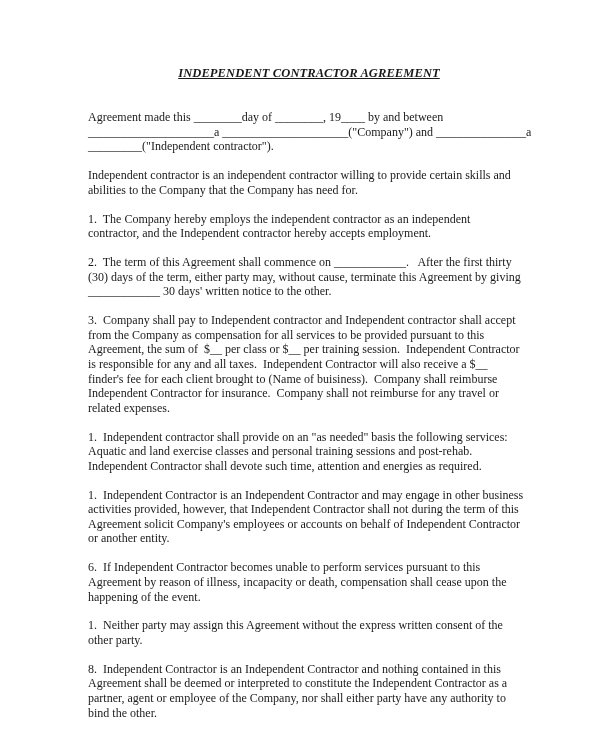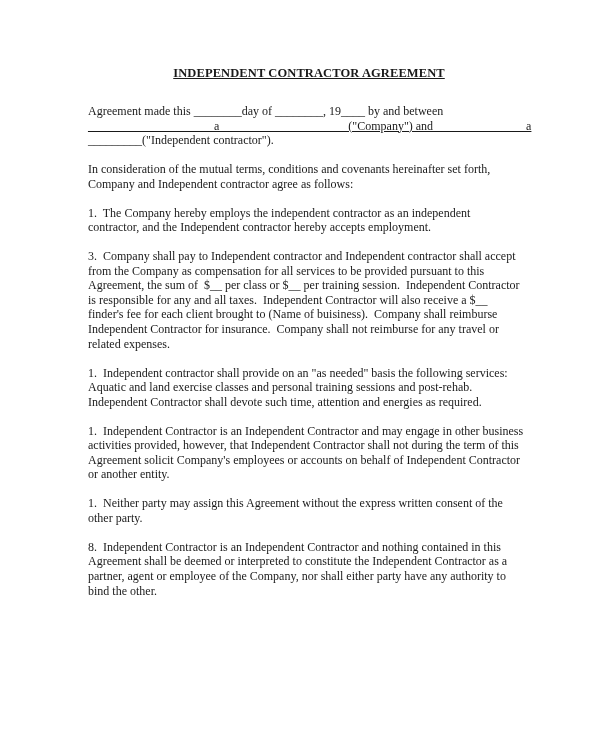--- a/index.html
+++ b/index.html
@@ -19,54 +19,57 @@
     position: absolute;
     left: 88px;
     top: 66px;
     width: 436px;
   }
   .title {
     text-align: center;
     font-weight: bold;
     font-size: 12.5px;
     text-decoration: underline;
-    margin: 0 0 23px 0;
+    margin: 0 0 29px 0;
     letter-spacing: 0.1px;
     padding-left: 6px;
+    font-style: italic;
   }
   .para {
     font-size: 12px;
     line-height: 14.6px;
     margin: 0 0 14.3px 0;
     white-space: pre-wrap;
   }
   .u {
   }
 </style>
 </head>
 <body>
 
 <div class="page">
   <div class="title">INDEPENDENT CONTRACTOR AGREEMENT</div>
 
   <div class="para" style="white-space: normal;">
     <div style="white-space: pre;">Agreement made this ________day of ________, 19____ by and between</div>
-    <div style="white-space: pre; text-decoration: underline;">_____________________a _____________________("Company") and _______________a</div>
+    <div style="white-space: pre;">_____________________a _____________________("Company") and _______________a</div>
     <div style="white-space: pre;">_________("Independent contractor").</div>
   </div>
 
+  <div class="para">Independent contractor is an independent contractor willing to provide certain skills and abilities to the Company that the Company has need for.</div>
 
-  <div class="para">In consideration of the mutual terms, conditions and covenants hereinafter set forth, Company and Independent contractor agree as follows:</div>
 
   <div class="para">1.  The Company hereby employs the independent contractor as an independent contractor, and the Independent contractor hereby accepts employment.</div>
 
+  <div class="para">2.  The term of this Agreement shall commence on ____________.   After the first thirty (30) days of the term, either party may, without cause, terminate this Agreement by giving ____________ 30 days' written notice to the other.</div>
 
   <div class="para"><span>3.  Company shall pay to Independent contractor and Independent contractor shall accept from the Company as compensation for all services to be provided pursuant to this Agreement, the sum of  $__ per class or $__ per training session.  Independent Contractor is responsible for any and all taxes.  Independent Contractor will also receive a $__ finder's fee for each client brought to </span><span class="u">(Name of buisiness)</span><span>.  Company shall reimburse Independent Contractor for insurance.  Company shall not reimburse for any travel or related expenses.</span></div>
 
   <div class="para">1.  Independent contractor shall provide on an "as needed" basis the following services: Aquatic and land exercise classes and personal training sessions and post-rehab. Independent Contractor shall devote such time, attention and energies as required.</div>
 
   <div class="para">1.  Independent Contractor is an Independent Contractor and may engage in other business activities provided, however, that Independent Contractor shall not during the term of this Agreement solicit Company's employees or accounts on behalf of Independent Contractor or another entity.</div>
 
+  <div class="para">6.  If Independent Contractor becomes unable to perform services pursuant to this Agreement by reason of illness, incapacity or death, compensation shall cease upon the happening of the event.</div>
 
   <div class="para">1.  Neither party may assign this Agreement without the express written consent of the other party.</div>
 
   <div class="para">8.  Independent Contractor is an Independent Contractor and nothing contained in this Agreement shall be deemed or interpreted to constitute the Independent Contractor as a partner, agent or employee of the Company, nor shall either party have any authority to bind the other.</div>
 </div>
 
 </body></html>

